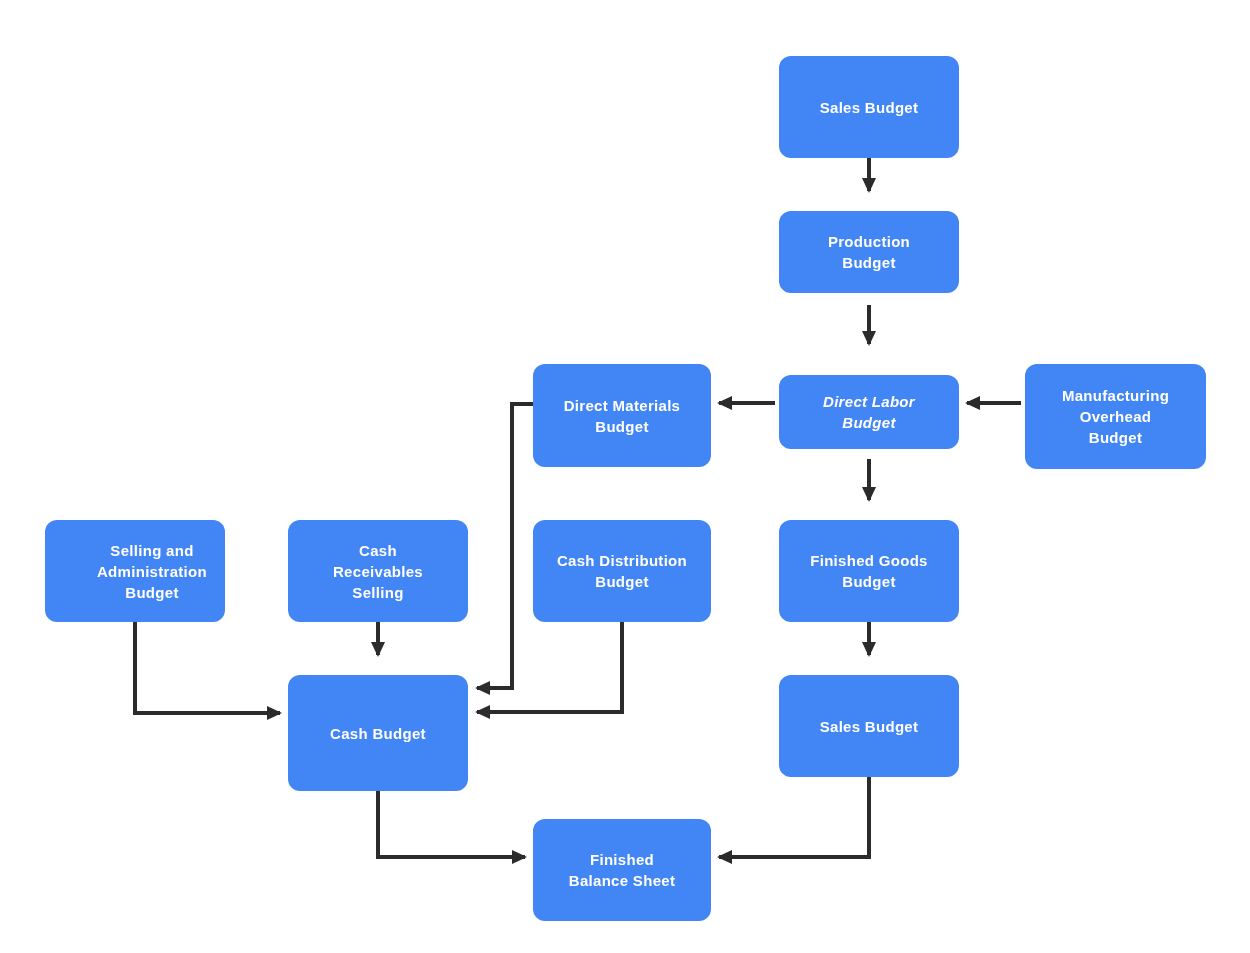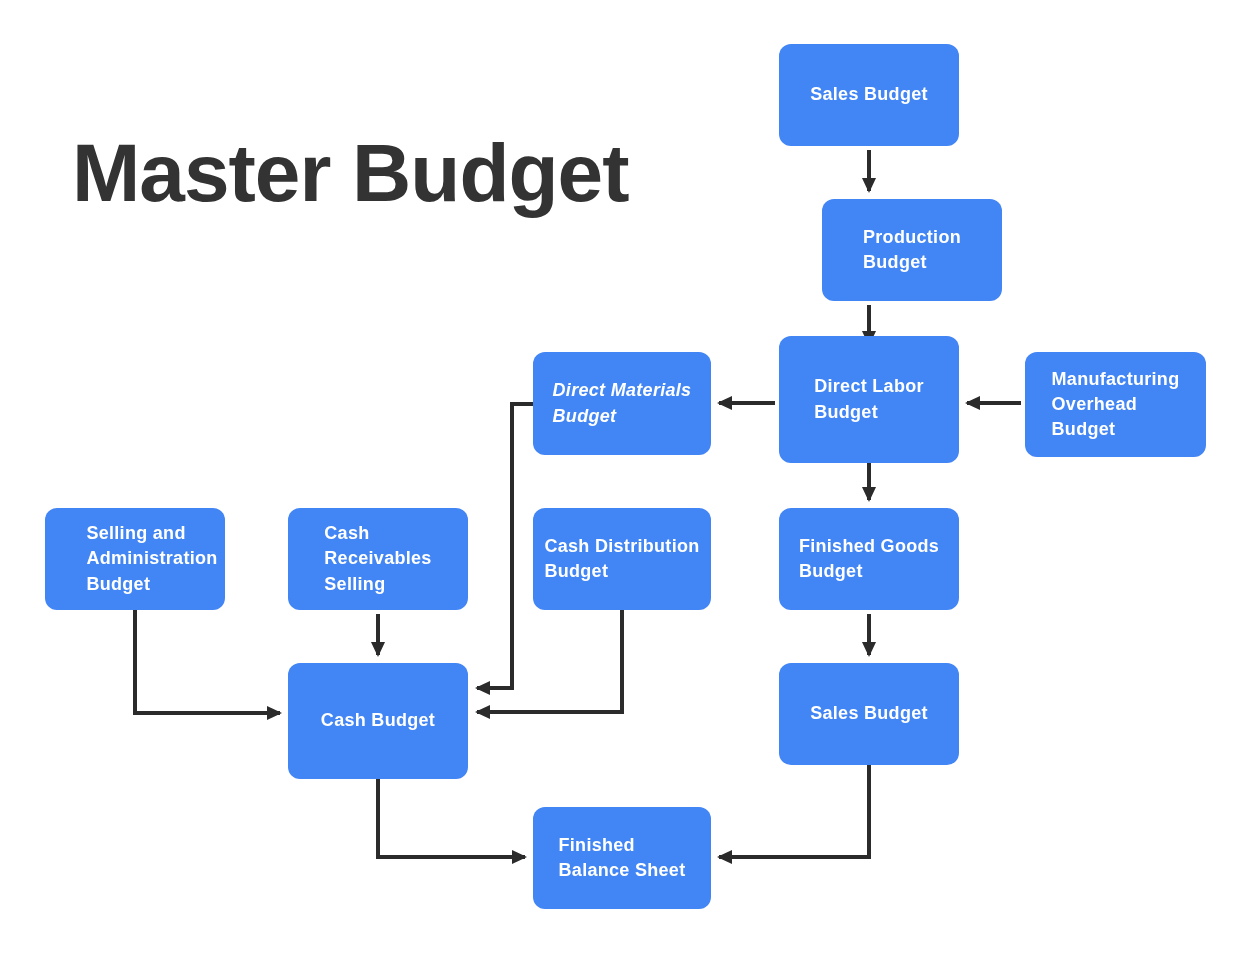--- a/index.html
+++ b/index.html
@@ -47,33 +47,33 @@
   }
   #arrow-marker-path { fill: var(--connector); }
   .node {
     position: absolute;
     background: var(--node-fill);
     border-radius: 12px;
     color: var(--node-text);
     display: flex;
     align-items: center;
     justify-content: center;
-    text-align: left;
-    font-size: 18px;
+    text-align: center;
+    font-size: 15px;
     font-weight: 600;
     letter-spacing: 0.3px;
     line-height: 1.4;
     white-space: pre-line;
+    margin-top: 12px;
   }
 </style>
 </head>
 <body>
 
 <div class="canvas">
-  <h1 class="title">Master Budget</h1>
 
   <svg id="edge-layer" width="1250" height="953" viewBox="0 0 1250 953" xmlns="http://www.w3.org/2000/svg">
     <defs>
       <marker id="arrowhead" markerUnits="userSpaceOnUse" markerWidth="18" markerHeight="16" refX="13" refY="7" orient="auto">
         <path id="arrow-marker-path" d="M0,0 L15,7 L0,14 Z"></path>
       </marker>
     </defs>
     <g id="edge-group">
         <polyline points="869,150 869,191" marker-end="url(#arrowhead)"></polyline>
         <polyline points="869,305 869,344" marker-end="url(#arrowhead)"></polyline>
@@ -85,25 +85,25 @@
         <polyline points="135,610 135,713 280,713" marker-end="url(#arrowhead)"></polyline>
         <polyline points="533,404 512,404 512,688 477,688" marker-end="url(#arrowhead)"></polyline>
         <polyline points="622,610 622,712 477,712" marker-end="url(#arrowhead)"></polyline>
         <polyline points="378,765 378,857 525,857" marker-end="url(#arrowhead)"></polyline>
         <polyline points="869,765 869,857 719,857" marker-end="url(#arrowhead)"></polyline>
       </g>
   </svg>
 
   <div id="node-layer">
       <div class="node" style="left: 779px; top: 44px; width: 180px; height: 102px;">Sales Budget</div>
-      <div class="node" style="left: 822px; top: 199px; width: 180px; height: 102px;">Production
+      <div class="node" style="left: 779px; top: 199px; width: 180px; height: 82px;">Production
 Budget</div>
-      <div class="node" style="left: 533px; top: 352px; width: 178px; height: 103px; font-style: italic;">Direct Materials
+      <div class="node" style="left: 533px; top: 352px; width: 178px; height: 103px;">Direct Materials
 Budget</div>
-      <div class="node" style="left: 779px; top: 336px; width: 180px; height: 127px;">Direct Labor
+      <div class="node" style="left: 779px; top: 363px; width: 180px; height: 74px; font-style: italic;">Direct Labor
 Budget</div>
       <div class="node" style="left: 1025px; top: 352px; width: 181px; height: 105px;">Manufacturing
 Overhead
 Budget</div>
       <div class="node" style="left: 45px; top: 508px; width: 180px; height: 102px; padding-left: 34px;">Selling and
 Administration
 Budget</div>
       <div class="node" style="left: 288px; top: 508px; width: 180px; height: 102px;">Cash
 Receivables
 Selling</div>

